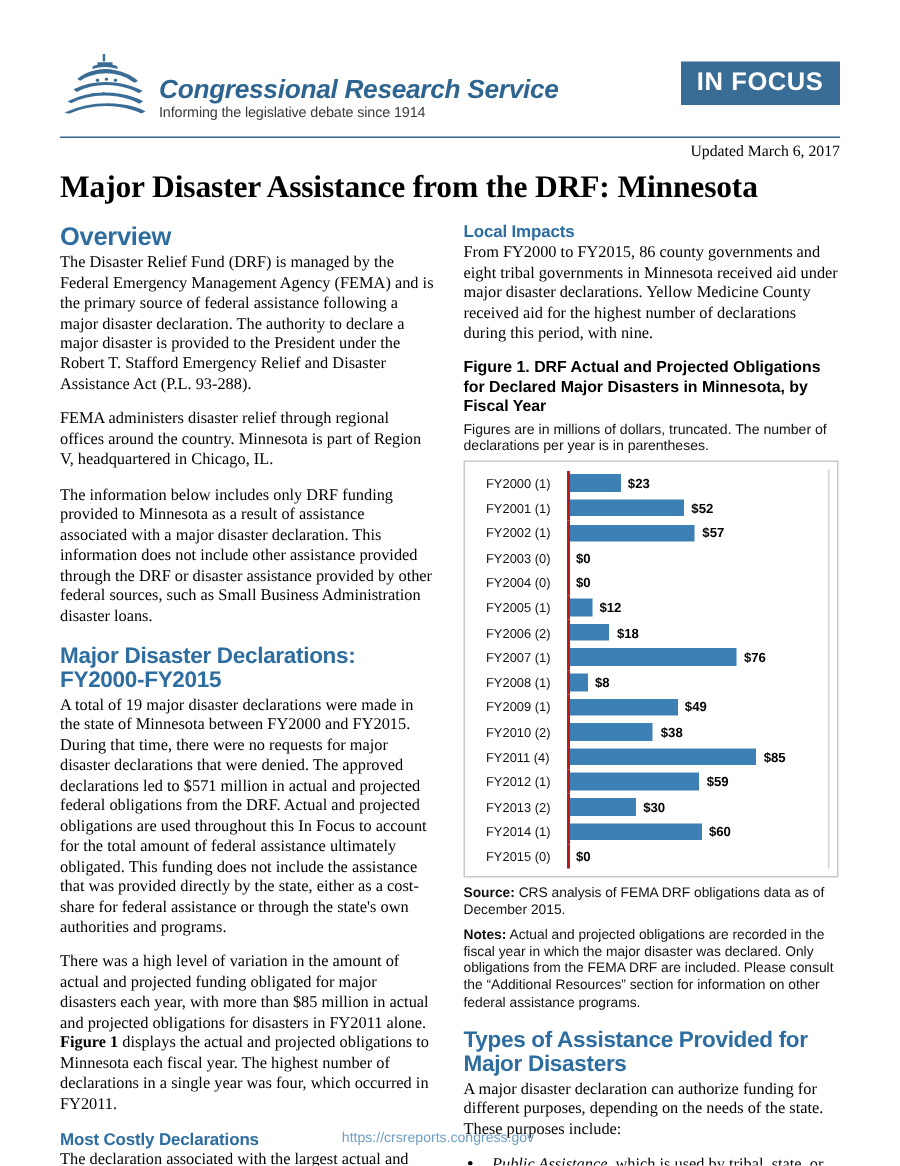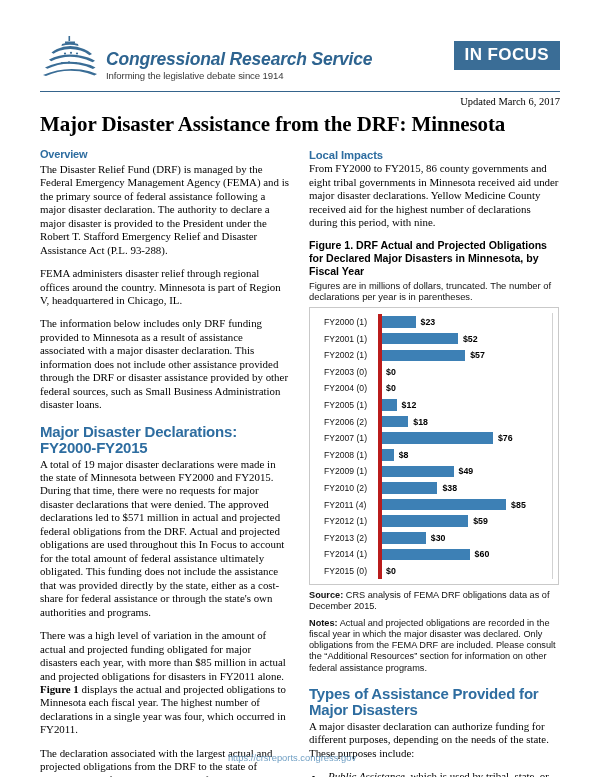--- a/index.html
+++ b/index.html
@@ -48,21 +48,21 @@
     margin:6px 0 13px 0; line-height:1.1;
   }
 
   
   .cols { display:flex; gap:19px; }
   .col { width:250px; }
 
   h2.sec {
     font-family:"Liberation Sans", sans-serif;
     color:#2e6da0; font-weight:bold;
-    font-size:11px; line-height:1.06;
+    font-size:17px; line-height:1.06;
     margin:0 0 2px 0; letter-spacing:-0.2px;
   }
   h2.sec.big { font-size:15px; }
   h3.sub {
     font-family:"Liberation Sans", sans-serif;
     color:#2e6da0; font-weight:bold;
     font-size:11.3px; margin:11px 0 1px 0; letter-spacing:-0.1px;
   }
   h2.sec.tight { margin-top:12px; }
   p.body {
@@ -91,21 +91,21 @@
   }
   .chart-inner { position:relative; }
   .row { display:flex; align-items:center; height:16.6px; }
   .ylab {
     font-family:"Liberation Sans", sans-serif;
     font-size:8.6px; width:64px; text-align:left;
     padding-left:10px; color:#111; white-space:nowrap;
   }
   .barwrap { position:relative; flex:1; height:100%;
              display:flex; align-items:center;
-             border-left:4px solid #b91c1c; }
+             border-left:2px solid #b91c1c; }
   .bar { height:11.5px; background:#3d80b5; }
   .vlabel {
     font-family:"Liberation Sans", sans-serif;
     font-size:8.8px; font-weight:bold; color:#000;
     margin-left:5px; white-space:nowrap;
   }
   .right-grid {
     position:absolute; right:5px; top:5px; bottom:5px;
     width:1px; background:#d2d2d2;
   }
@@ -172,20 +172,21 @@
 
       <h2 class="sec">Overview</h2>
       <p class="body">The Disaster Relief Fund (DRF) is managed by the Federal Emergency Management Agency (FEMA) and is the primary source of federal assistance following a major disaster declaration. The authority to declare a major disaster is provided to the President under the Robert T. Stafford Emergency Relief and Disaster Assistance Act (P.L. 93-288).</p>
       <p class="body">FEMA administers disaster relief through regional offices around the country. Minnesota is part of Region V, headquartered in Chicago, IL.</p>
       <p class="body">The information below includes only DRF funding provided to Minnesota as a result of assistance associated with a major disaster declaration. This information does not include other assistance provided through the DRF or disaster assistance provided by other federal sources, such as Small Business Administration disaster loans.</p>
 
       <h2 class="sec big tight">Major Disaster Declarations: FY2000-FY2015</h2>
       <p class="body">A total of 19 major disaster declarations were made in the state of Minnesota between FY2000 and FY2015. During that time, there were no requests for major disaster declarations that were denied. The approved declarations led to $571 million in actual and projected federal obligations from the DRF. Actual and projected obligations are used throughout this In Focus to account for the total amount of federal assistance ultimately obligated. This funding does not include the assistance that was provided directly by the state, either as a cost-share for federal assistance or through the state's own authorities and programs.</p>
       <p class="body"><span>There was a high level of variation in the amount of actual and projected funding obligated for major disasters each year, with more than $85 million in actual and projected obligations for disasters in FY2011 alone. </span><span class="b">Figure 1</span><span> displays the actual and projected obligations to Minnesota each fiscal year. The highest number of declarations in a single year was four, which occurred in FY2011.</span></p>
 
+      <h3 class="sub">Most Costly Declarations</h3>
       <p class="body">The declaration associated with the largest actual and projected obligations from the DRF to the state of Minnesota was for severe storms and flooding in FY2007. This declaration resulted in more than $76 million in actual and projected obligations to Minnesota from the DRF.</p>
 
     </div>
 
     <div class="col">
 
       <h3 class="sub" style="margin-top:0">Local Impacts</h3>
       <p class="body">From FY2000 to FY2015, 86 county governments and eight tribal governments in Minnesota received aid under major disaster declarations. Yellow Medicine County received aid for the highest number of declarations during this period, with nine.</p>
 
       <div class="fig-title">Figure 1. DRF Actual and Projected Obligations for Declared Major Disasters in Minnesota, by Fiscal Year</div>

